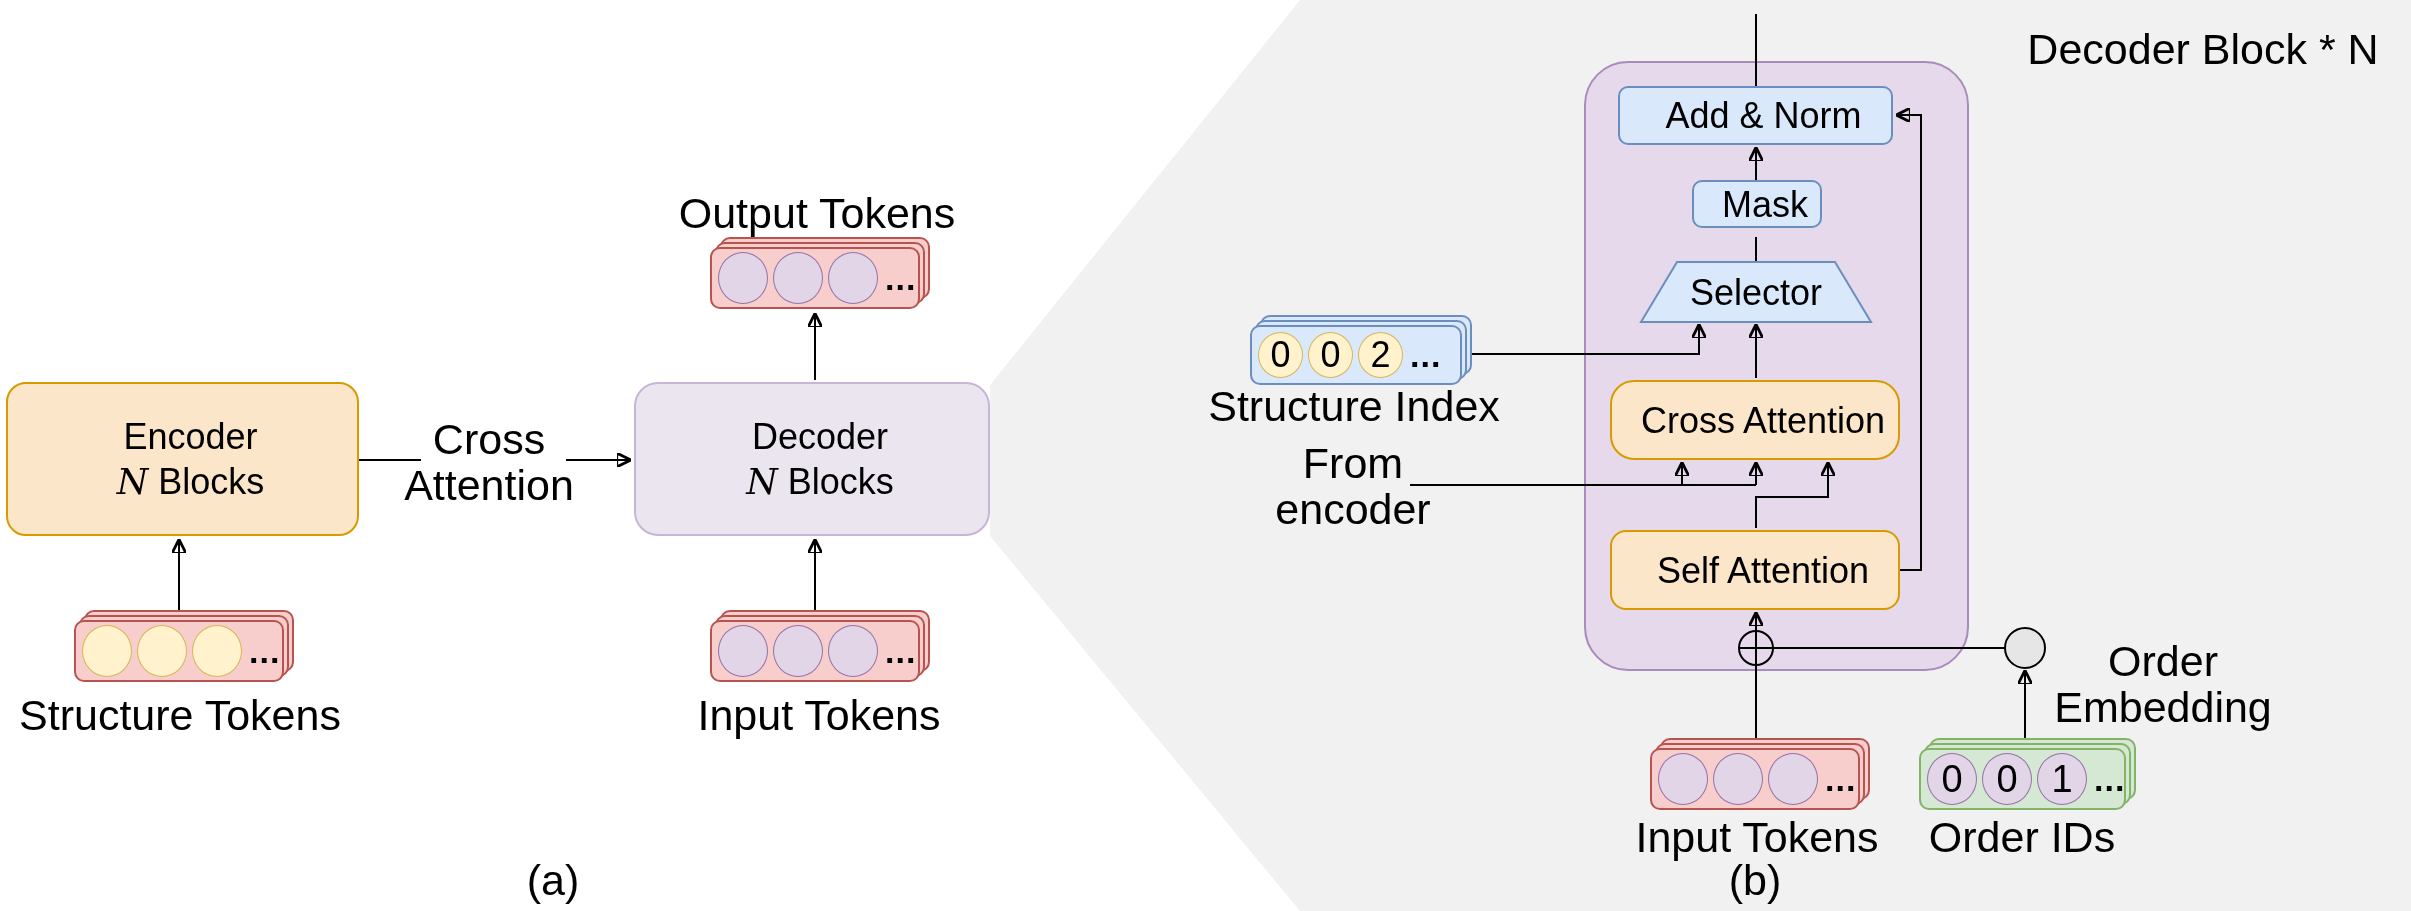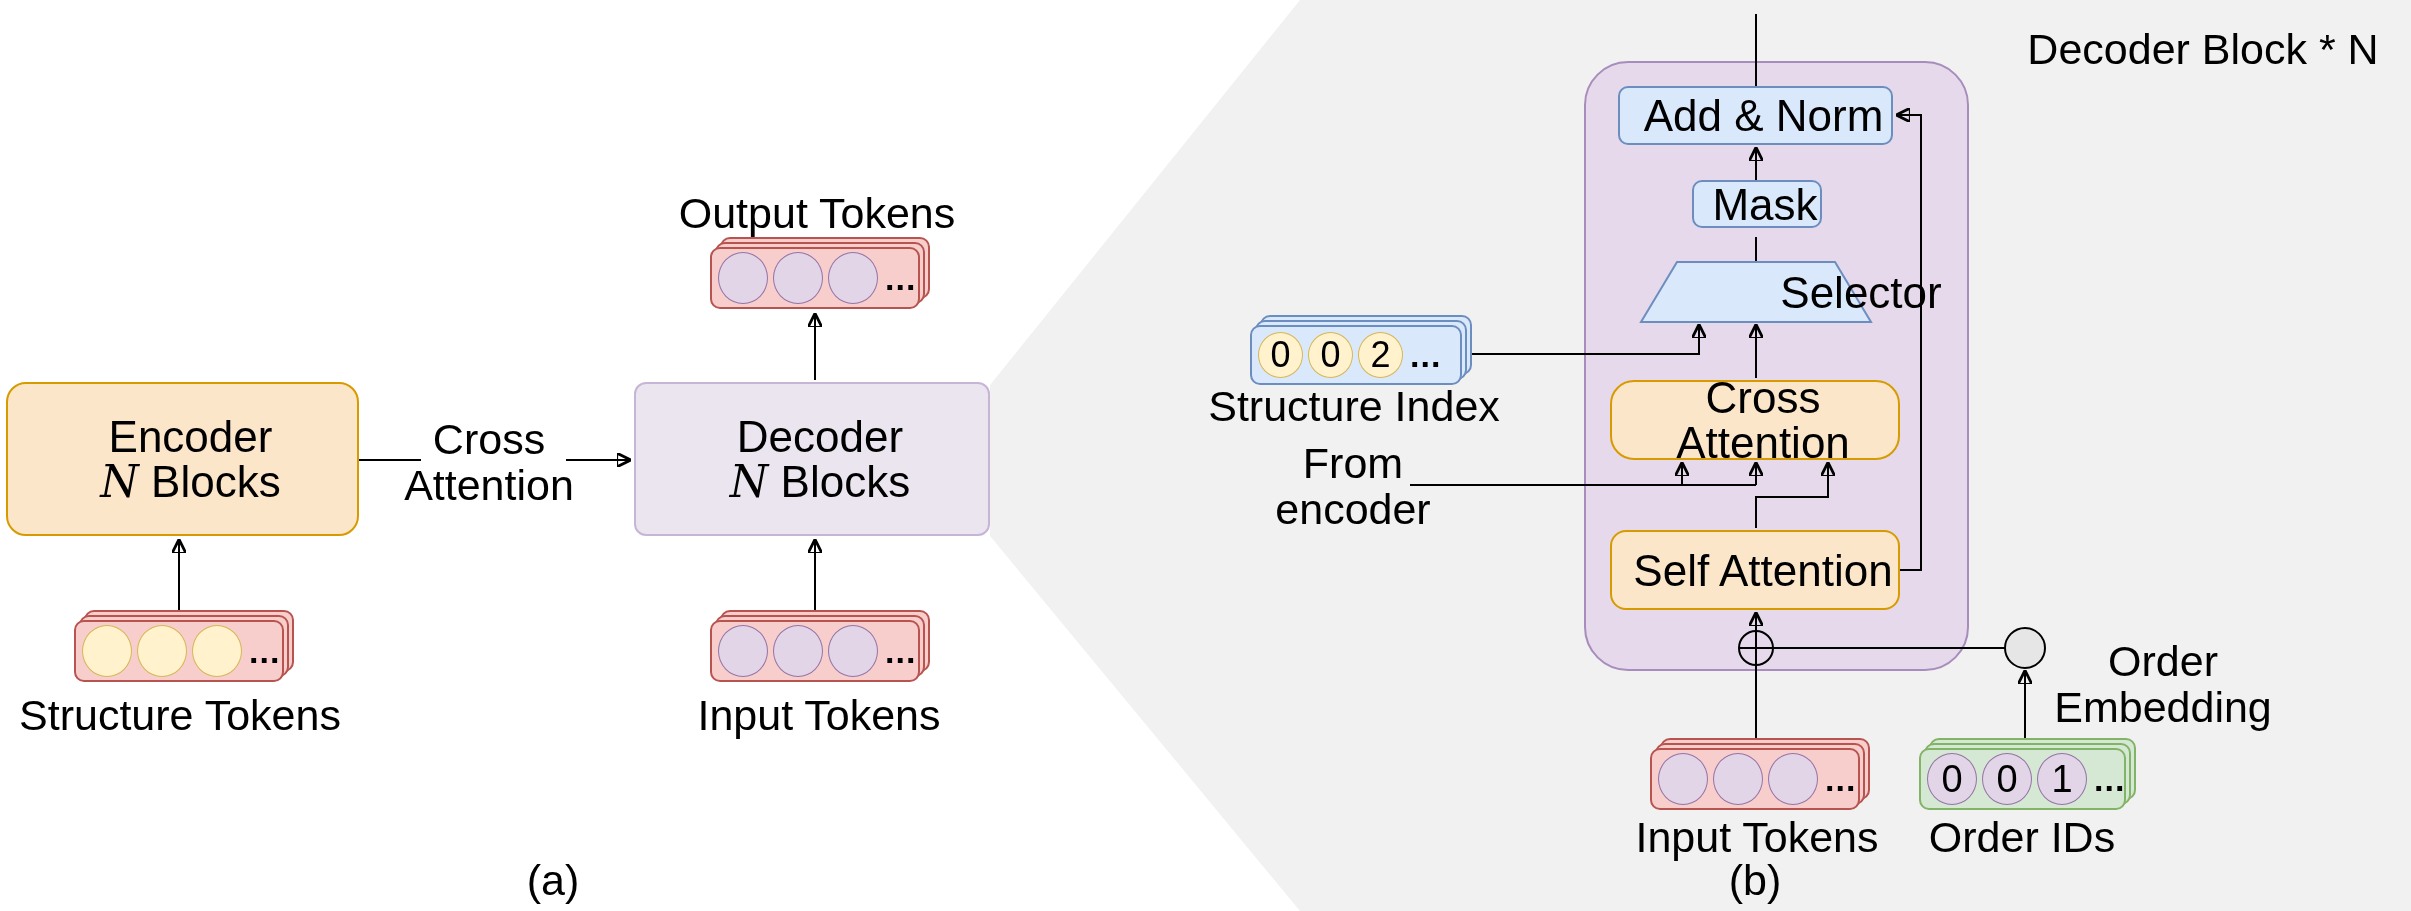--- a/index.html
+++ b/index.html
@@ -11,25 +11,25 @@
   svg{position:absolute;left:0;top:0;}
   #wedge-svg{z-index:0;}
   #wires-svg{z-index:2;}
   .purple-block{
     position:absolute;z-index:1;box-sizing:border-box;
     background:#E5D9EB;border:2px solid #A88CBC;border-radius:44px;
   }
   .node{
     position:absolute;z-index:3;box-sizing:border-box;
     display:flex;flex-direction:column;align-items:center;justify-content:center;
-    text-align:center;font-size:44px;line-height:45px;padding-left:16px;
+    text-align:center;font-size:36px;line-height:45px;padding-left:16px;
   }
   .orange{background:#FCE6CA;border:2px solid #D79B00;border-radius:20px;}
   .blue-node{background:#DAE8FC;border:2px solid #6C8EBF;border-radius:10px;}
-  .lavender{background:#EBE5F0;border:2px solid #C7B5D6;border-radius:12px;}
+  .lavender{background:#EBE5F0;border:2px solid #C7B5D6;border-radius:24px;}
   .mn{font-family:"DejaVu Serif","Liberation Serif",serif;font-style:italic;}
   .lbl{
     position:absolute;z-index:3;transform:translate(-50%,-50%);
     text-align:center;font-size:43px;line-height:46px;white-space:nowrap;
   }
   .lbl div{white-space:nowrap;}
   .stack{position:absolute;z-index:3;}
   .stack .layer{
     position:absolute;left:0;top:0;width:100%;height:100%;
     box-sizing:border-box;border-radius:10px;border:2px solid;
@@ -155,21 +155,21 @@
   <div class="lbl" style="left:819px;top:715px">Input Tokens</div>
 
   <div class="lbl" style="left:553px;top:880px">(a)</div>
 
   <div class="lbl" style="left:2203px;top:49px">Decoder Block * N</div>
 
   <div class="node blue-node" style="left:1618px;top:86px;width:275px;height:59px">Add &amp; Norm</div>
 
   <div class="node blue-node" style="left:1692px;top:180px;width:130px;height:48px">Mask</div>
 
-  <div class="lbl" style="left:1861px;top:293px;font-size:44px">Selector</div>
+  <div class="lbl" style="left:1756px;top:293px;font-size:36px">Selector</div>
 
   <div class="node orange" style="left:1610px;top:380px;width:290px;height:80px;border-radius:24px">Cross Attention</div>
 
   <div class="node orange" style="left:1610px;top:530px;width:290px;height:80px;border-radius:16px">Self Attention</div>
 
   <div class="stack blue" style="left:1250px;top:325px;width:212px;height:60px">
     <div class="layer l2"></div>
     <div class="layer l1"></div>
     <div class="layer"></div>
     <div class="front-row">

